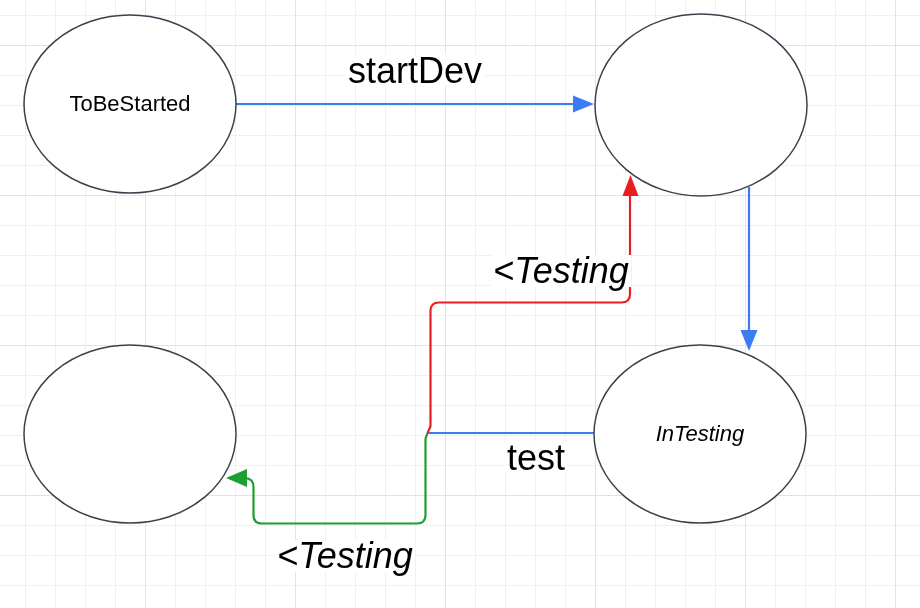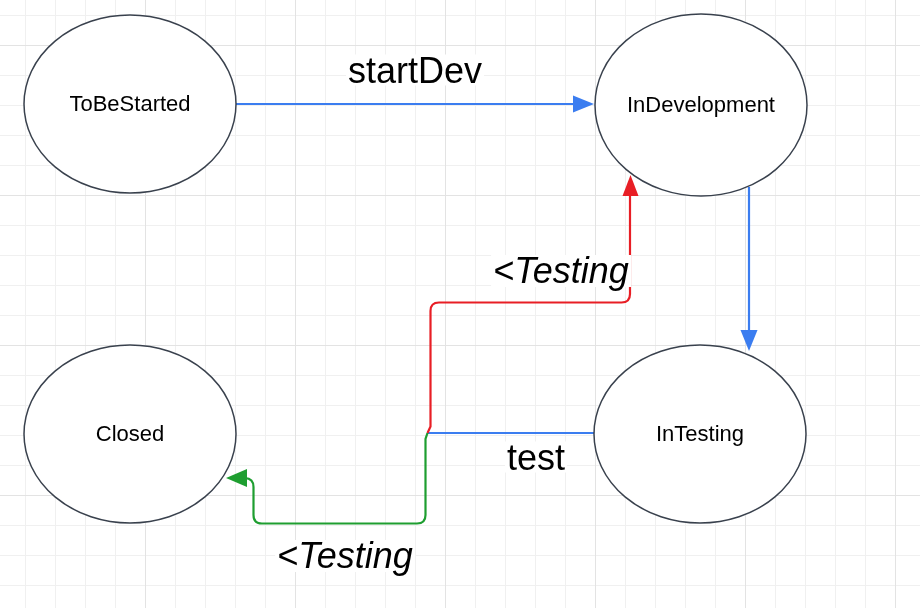--- a/index.html
+++ b/index.html
@@ -82,23 +82,21 @@
       <polygon points="226,478 247,469 247,487" fill="#1e9e30"></polygon>
     </g>
 
     <ellipse cx="130" cy="104" rx="106" ry="89" fill="#ffffff" stroke-width="1.5" stroke="#39414d"></ellipse>
     <ellipse cx="701" cy="105" rx="106" ry="91" fill="#ffffff" stroke-width="1.5" stroke="#39414d"></ellipse>
     <ellipse cx="700" cy="434" rx="106" ry="89" fill="#ffffff" stroke-width="1.5" stroke="#39414d"></ellipse>
     <ellipse cx="130" cy="434" rx="106" ry="89" fill="#ffffff" stroke-width="1.5" stroke="#39414d"></ellipse>
   </svg>
 
   <div class="label node-label" style="left:130px; top:104px;">ToBeStarted</div>
-  <div class="label node-label" style="left:701px; top:105px;">InDevelopment</div>
-  <div class="label node-label" style="left:700px; top:434px;">InTesting</div>
-  <div class="label node-label" style="left:130px; top:434px;">Closed</div>
+  <div class="label node-label" style="left:700px; top:434px;font-style:italic;">InTesting</div>
 
   <div class="label edge-label" style="left:415px; top:70px;">
     <span class="bg">startDev</span>
   </div>
 
 
   <div class="label edge-label" style="left:536px; top:457px;">
     <span class="bg">test</span>
   </div>
 

